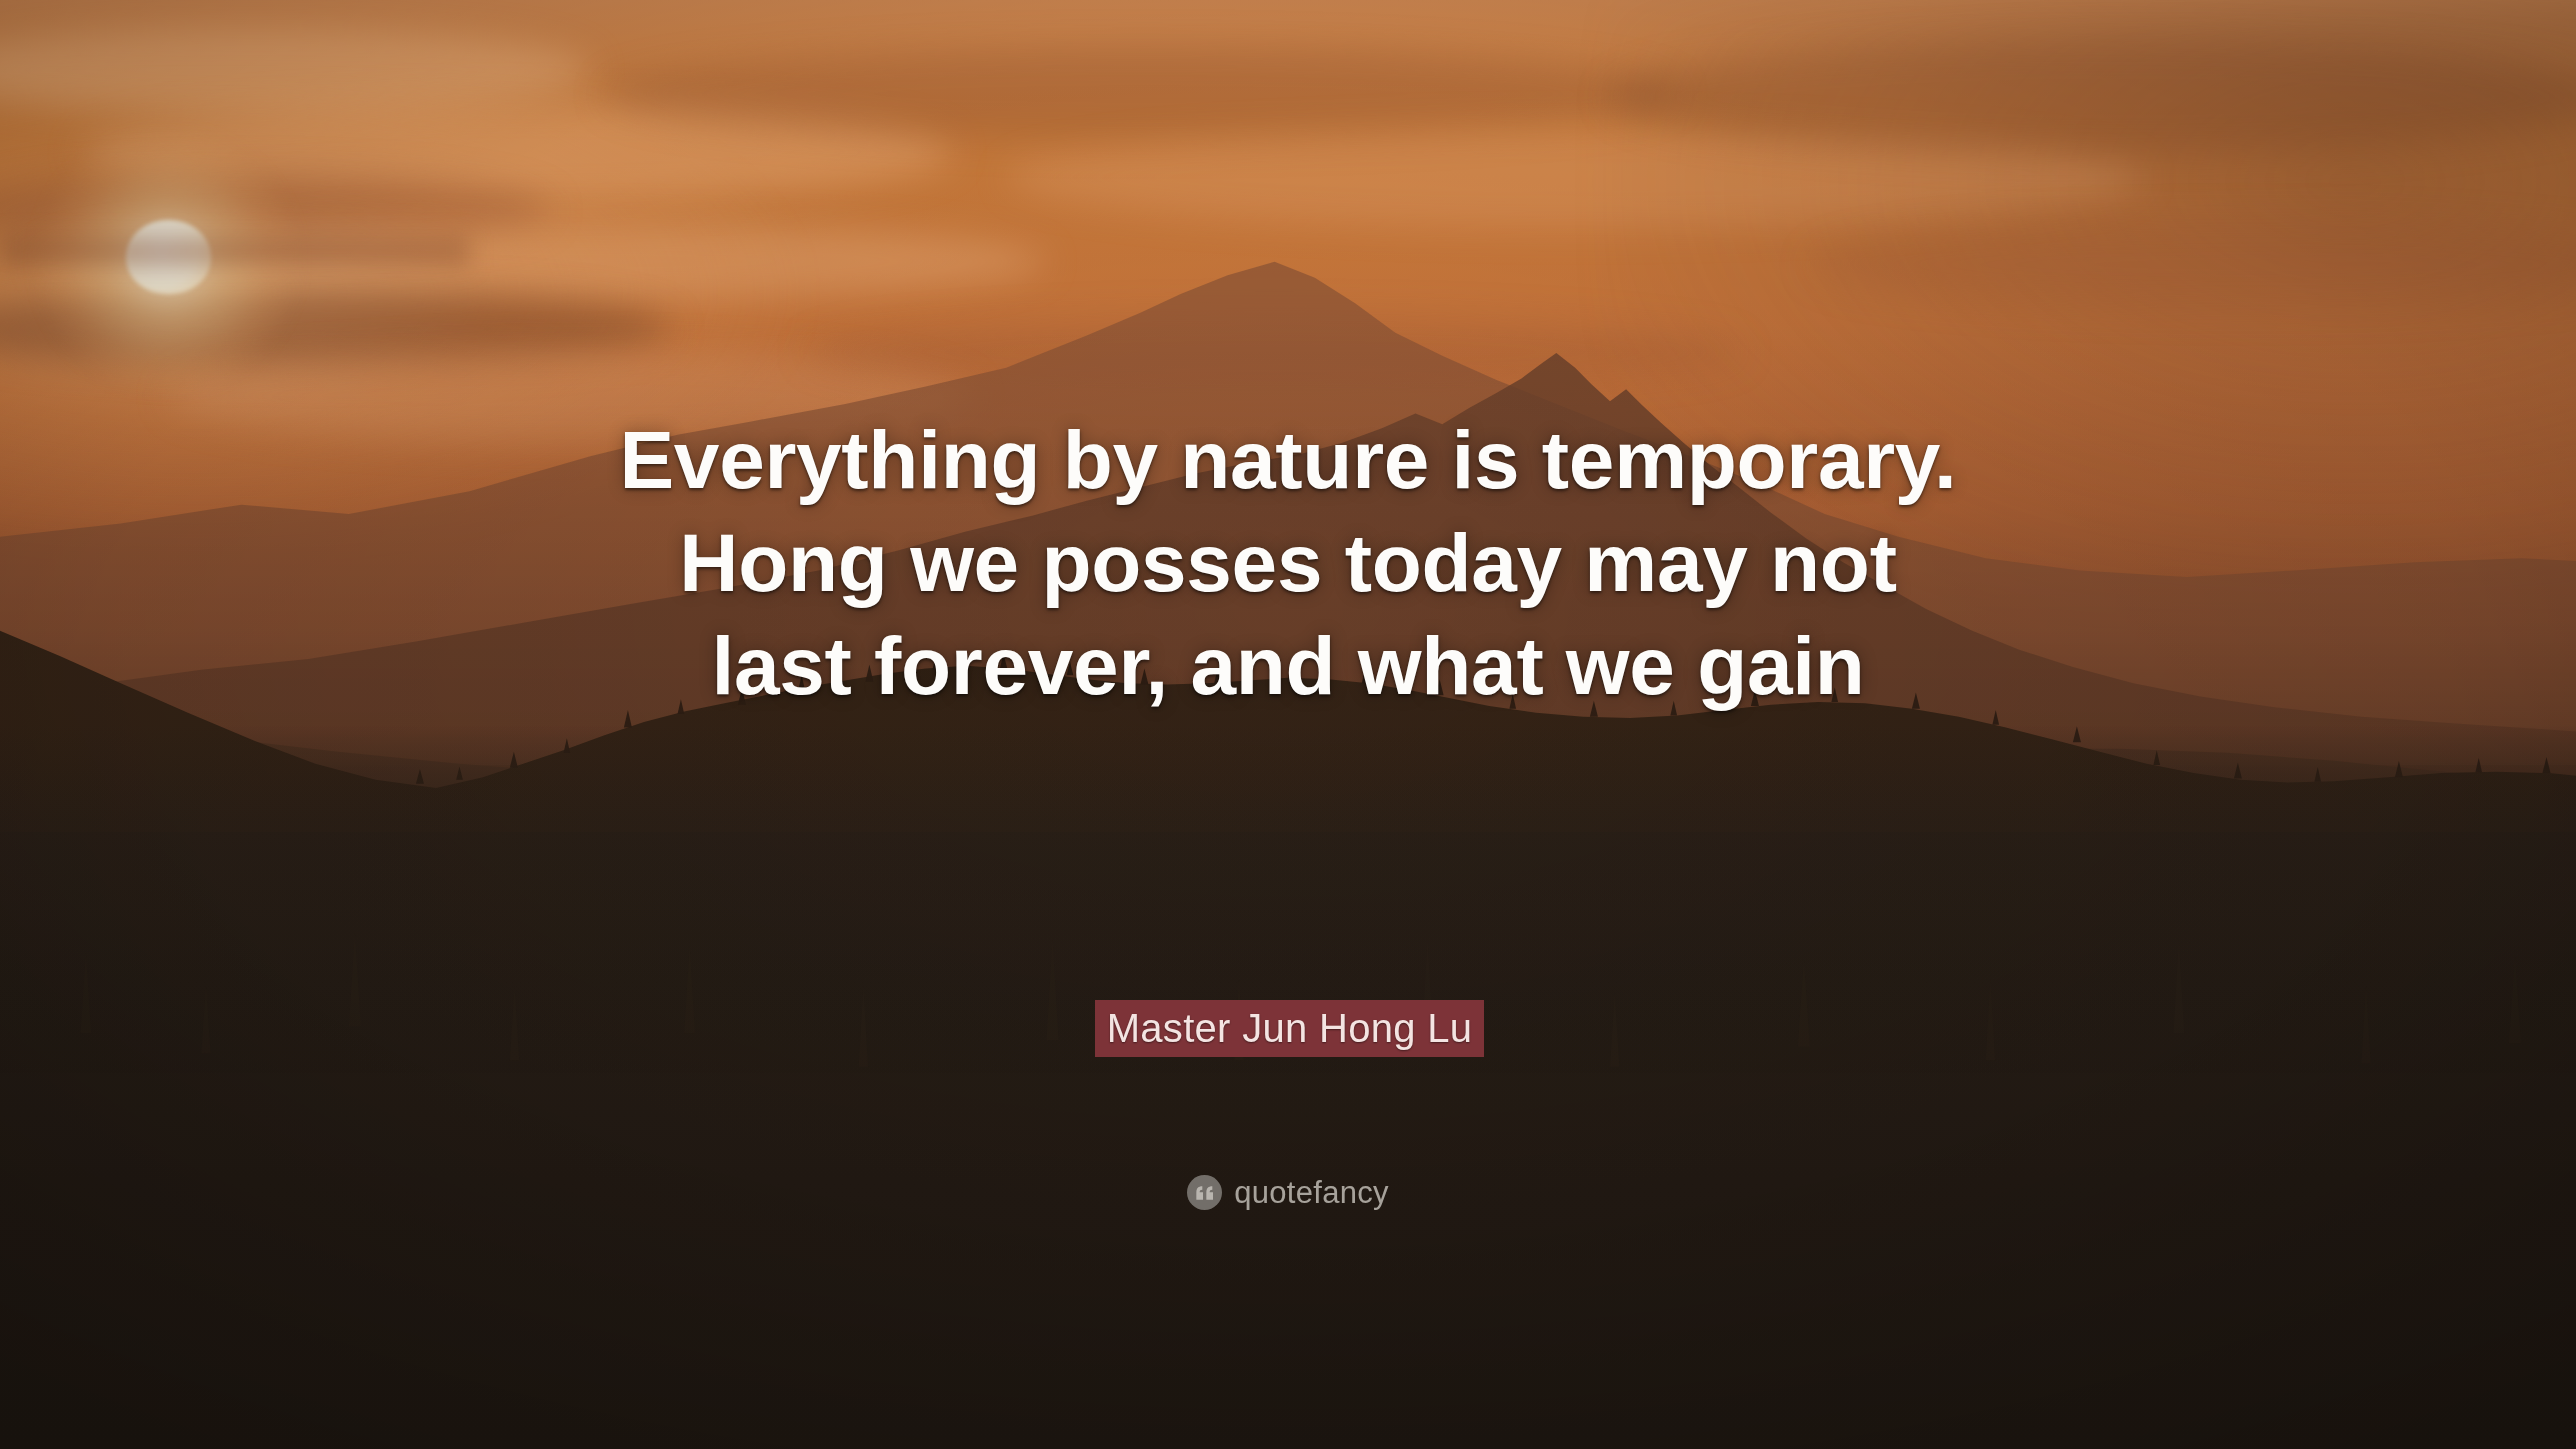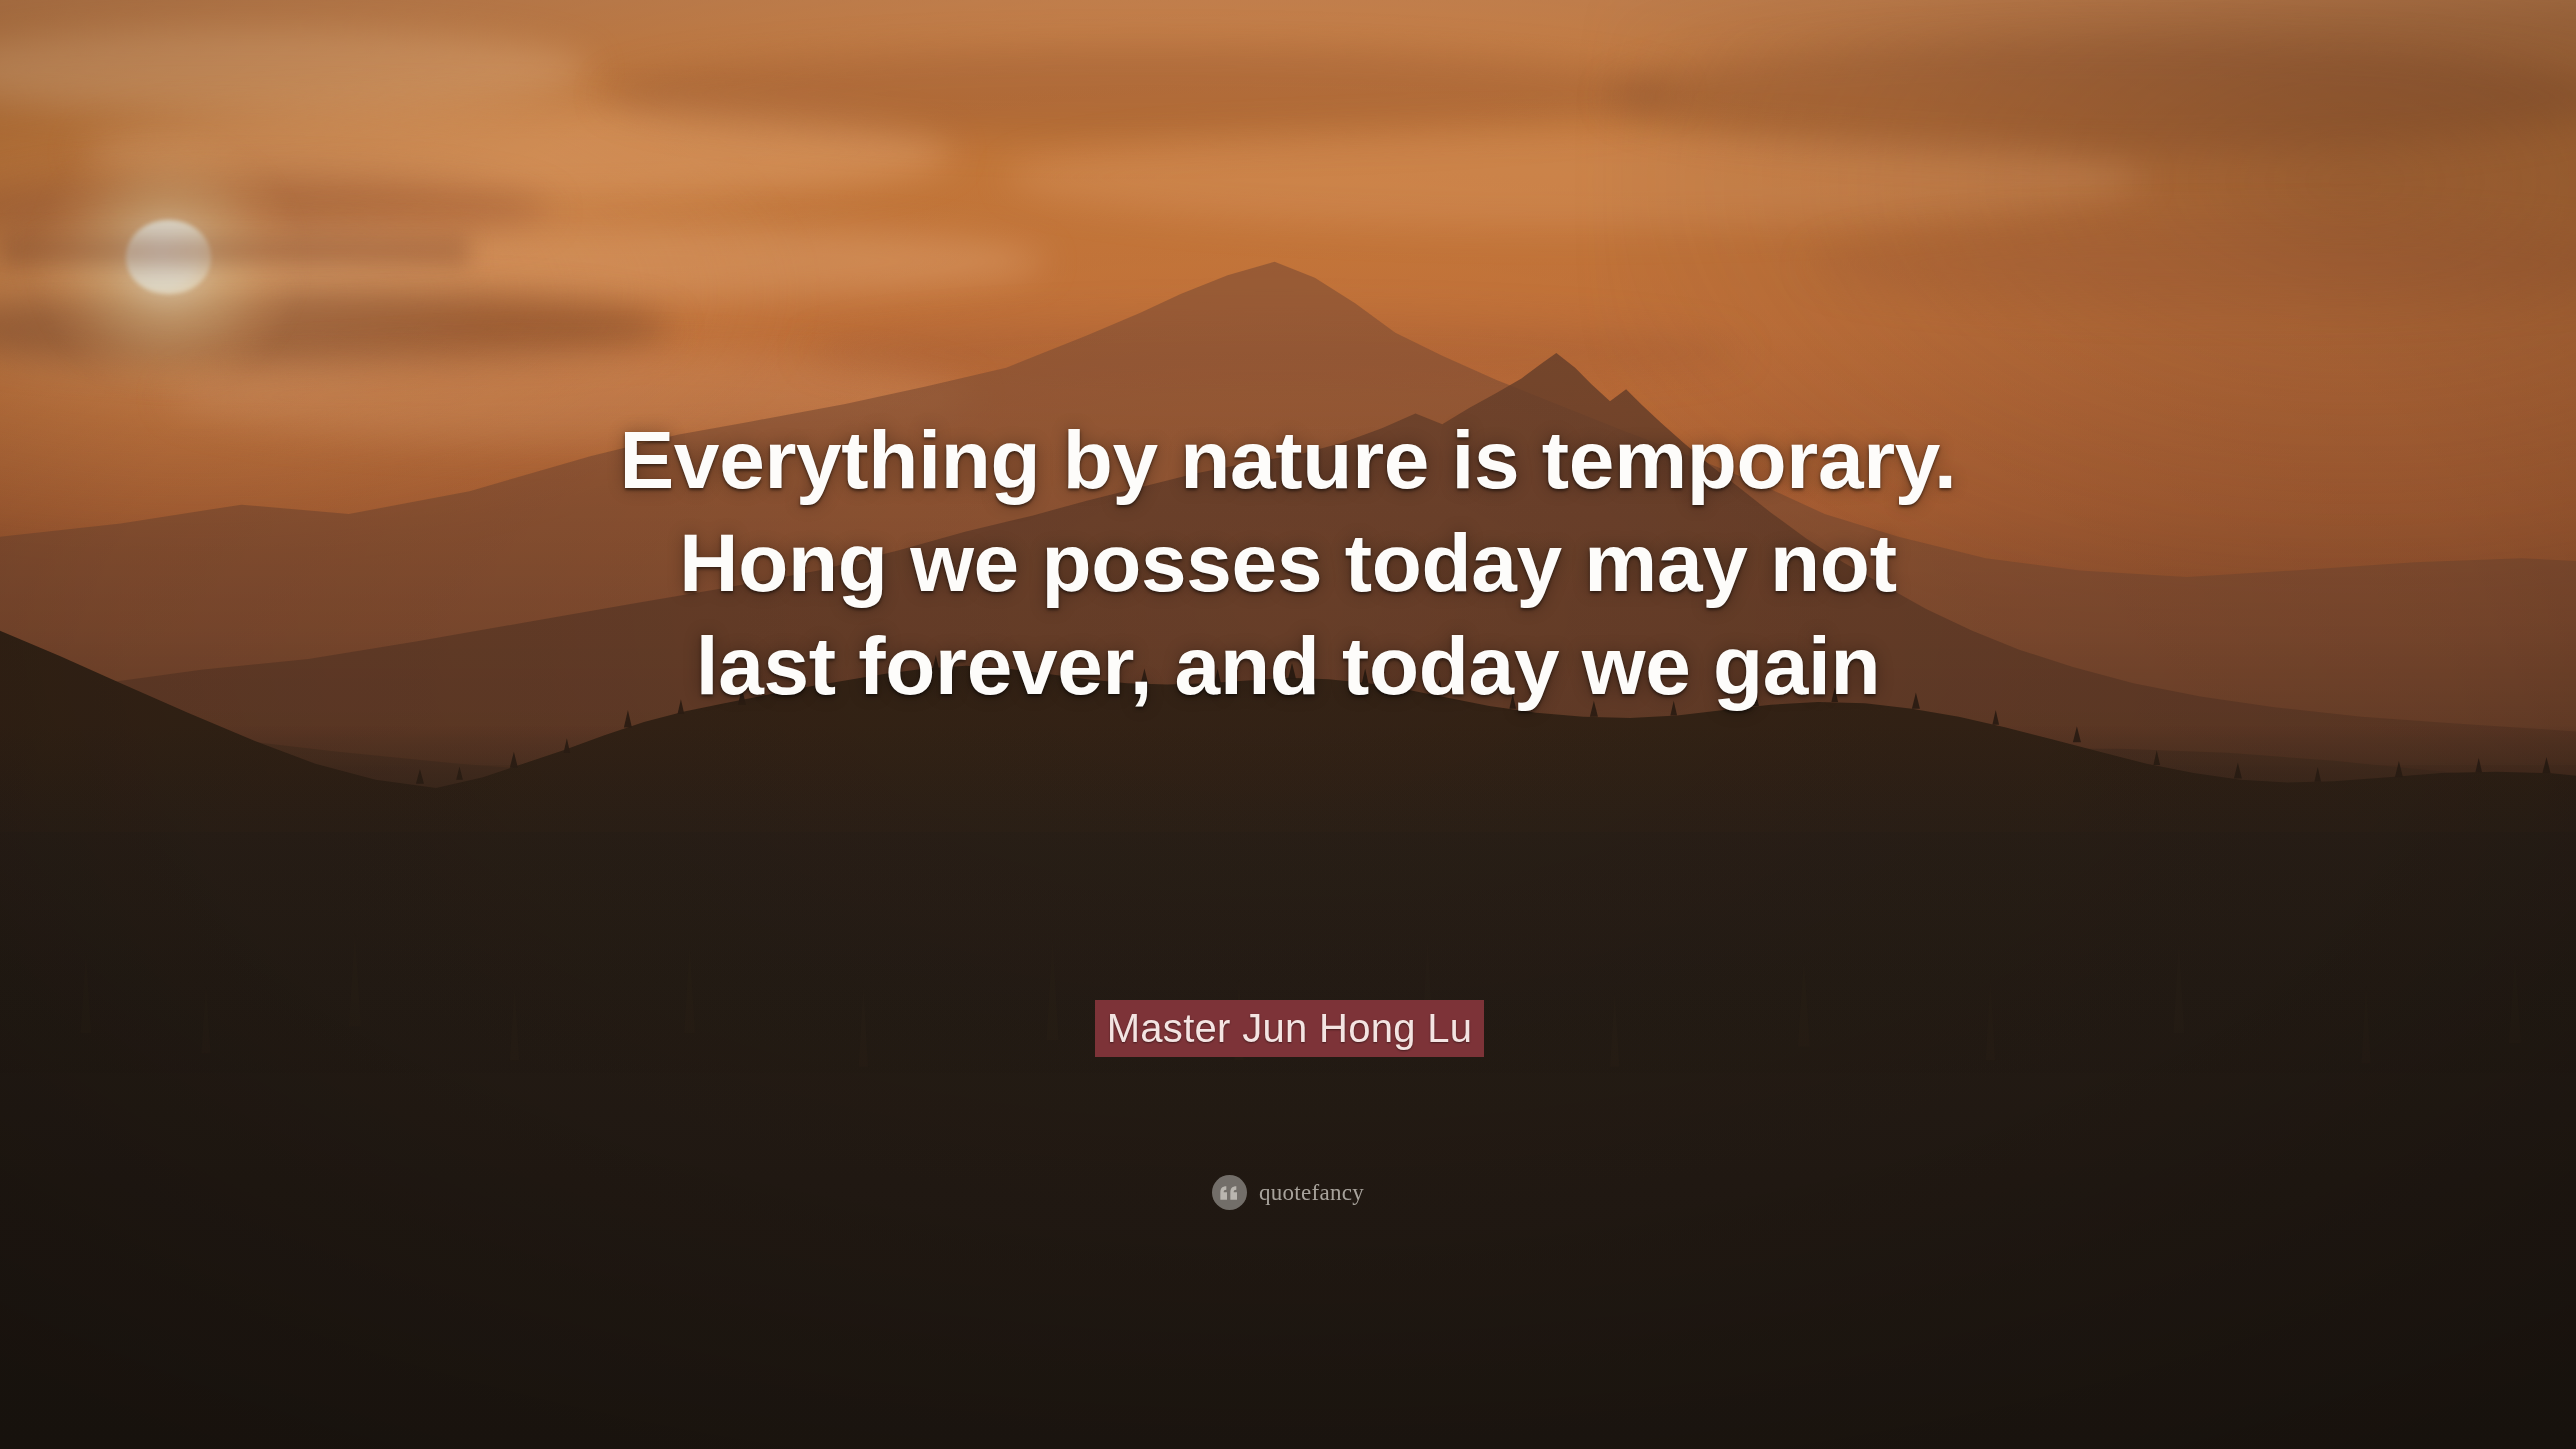--- a/index.html
+++ b/index.html
@@ -225,22 +225,22 @@
     border-radius: 50%;
     background: #8a8782;
     display: flex;
     align-items: center;
     justify-content: center;
     flex: none;
   }
   .wm-circle svg { display: block; }
   .wm-text {
     color: #cdc9c2;
-    font-family: Liberation Serif, serif;
-    font-size: 23px;
+    font-family: Liberation Sans, sans-serif;
+    font-size: 31px;
     font-weight: normal;
     letter-spacing: 0.3px;
     line-height: 1;
   }
 </style>
 </head>
 <body>
 
 <div id="stage">
 
@@ -359,21 +359,21 @@
     </g>
   </svg>
 
   <div class="text-scrim"></div>
   <div class="vignette"></div>
 
   <div class="quote-wrap">
     <div class="quote-text">
       <span class="quote-line">Everything by nature is temporary.</span>
       <span class="quote-line">Hong we posses today may not</span>
-      <span class="quote-line">last forever, and today we gain</span>
+      <span class="quote-line">last forever, and what we gain</span>
     </div>
   </div>
 
   <div class="author-badge">
     <span>Master Jun Hong Lu</span>
   </div>
 
   <div class="watermark">
     <span class="wm-circle">
       <svg width="20" height="16" viewBox="0 0 30 24" aria-hidden="true">

